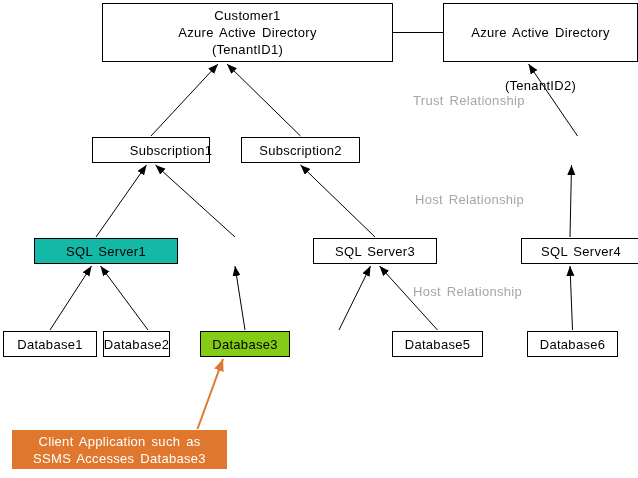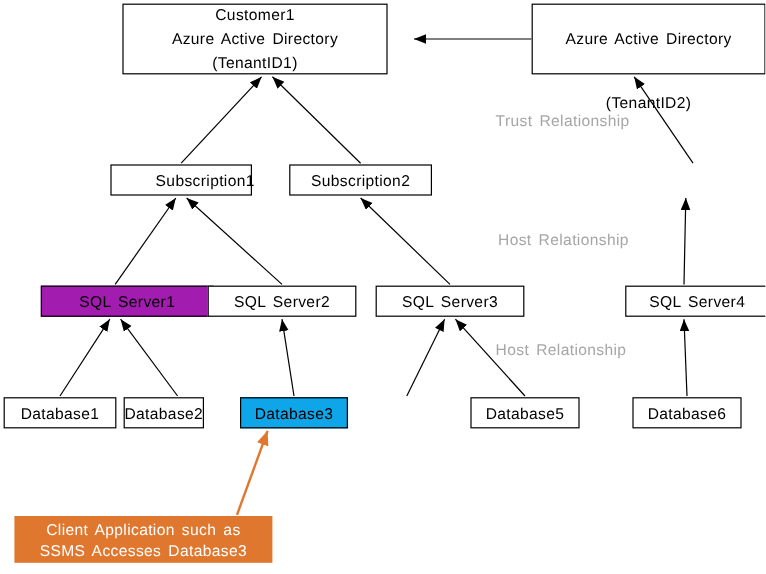--- a/index.html
+++ b/index.html
@@ -45,55 +45,52 @@
       <line x1="50" y1="330" x2="91.5" y2="266" stroke="#000000" stroke-width="1" marker-end="url(#arrow-black)"></line>
       <line x1="148" y1="330" x2="100.5" y2="266" stroke="#000000" stroke-width="1" marker-end="url(#arrow-black)"></line>
       <line x1="245" y1="330" x2="235" y2="266" stroke="#000000" stroke-width="1" marker-end="url(#arrow-black)"></line>
       <line x1="339" y1="330" x2="370.5" y2="266" stroke="#000000" stroke-width="1" marker-end="url(#arrow-black)"></line>
       <line x1="437.5" y1="330" x2="379.5" y2="266" stroke="#000000" stroke-width="1" marker-end="url(#arrow-black)"></line>
       <line x1="572.5" y1="330" x2="570" y2="266" stroke="#000000" stroke-width="1" marker-end="url(#arrow-black)"></line>
       <line x1="197.5" y1="429" x2="223" y2="359" stroke="#e0772e" stroke-width="2" marker-end="url(#arrow-accent)"></line>
     </svg>
 
   <div id="nodes">
-      <div class="node" style="left: 102px; top: 3px; width: 221px; height: 59px; border-color: rgb(0, 0, 0); background: rgb(255, 255, 255); justify-content: space-between;">
+      <div class="node" style="left: 102px; top: 3px; width: 291px; height: 59px; border-color: rgb(0, 0, 0); background: rgb(255, 255, 255);">
         <div>Customer1</div>
         <div>Azure Active Directory</div>
         <div>(TenantID1)</div>
       </div>
       <div class="node" style="left: 443px; top: 3px; width: 195px; height: 59px; border-color: rgb(0, 0, 0); background: rgb(255, 255, 255); gap: 36px;">
         <div>Integrated</div>
         <div>Azure Active Directory</div>
         <div>(TenantID2)</div>
       </div>
       <div class="node" style="left: 92px; top: 137px; width: 118px; height: 26px; border-color: rgb(0, 0, 0); background: rgb(255, 255, 255); padding-left: 40px;">
         <div>Subscription1</div>
       </div>
       <div class="node" style="left: 241px; top: 137px; width: 119px; height: 26px; border-color: rgb(0, 0, 0); background: rgb(255, 255, 255);">
         <div>Subscription2</div>
       </div>
-      <div class="node" style="left: 34px; top: 238px; width: 144px; height: 26px; border-color: rgb(0, 0, 0); background: #a21caf;">
+      <div class="node" style="left: 34px; top: 238px; width: 144px; height: 26px; border-color: rgb(0, 0, 0); background: #14b8a6;">
         <div>SQL Server1</div>
-      </div>
-      <div class="node" style="left: 173px; top: 238px; width: 124px; height: 26px; border-color: rgb(0, 0, 0); background: rgb(255, 255, 255);">
-        <div>SQL Server2</div>
       </div>
       <div class="node" style="left: 313px; top: 238px; width: 124px; height: 26px; border-color: rgb(0, 0, 0); background: rgb(255, 255, 255);">
         <div>SQL Server3</div>
       </div>
       <div class="node" style="left: 510px; top: 238px; width: 120px; height: 26px; border-color: rgb(0, 0, 0); background: rgb(255, 255, 255); margin-left: 11px;">
         <div>SQL Server4</div>
       </div>
       <div class="node" style="left: 3px; top: 331px; width: 94px; height: 26px; border-color: rgb(0, 0, 0); background: rgb(255, 255, 255);">
         <div>Database1</div>
       </div>
       <div class="node" style="left: 103px; top: 331px; width: 67px; height: 26px; border-color: rgb(0, 0, 0); background: rgb(255, 255, 255);">
         <div>Database2</div>
       </div>
-      <div class="node" style="left: 200px; top: 331px; width: 90px; height: 26px; border-color: rgb(0, 0, 0); background: #0ea5e9;">
+      <div class="node" style="left: 200px; top: 331px; width: 90px; height: 26px; border-color: rgb(0, 0, 0); background: #84cc16;">
         <div>Database3</div>
       </div>
       <div class="node" style="left: 392px; top: 331px; width: 91px; height: 26px; border-color: rgb(0, 0, 0); background: rgb(255, 255, 255);">
         <div>Database5</div>
       </div>
       <div class="node" style="left: 527px; top: 331px; width: 91px; height: 26px; border-color: rgb(0, 0, 0); background: rgb(255, 255, 255);">
         <div>Database6</div>
       </div>
       <div class="node callout" style="left: 12px; top: 430px; width: 215px; height: 39px; background: rgb(224, 119, 46); color: rgb(255, 255, 255);">
         <div>Client Application such as</div>

